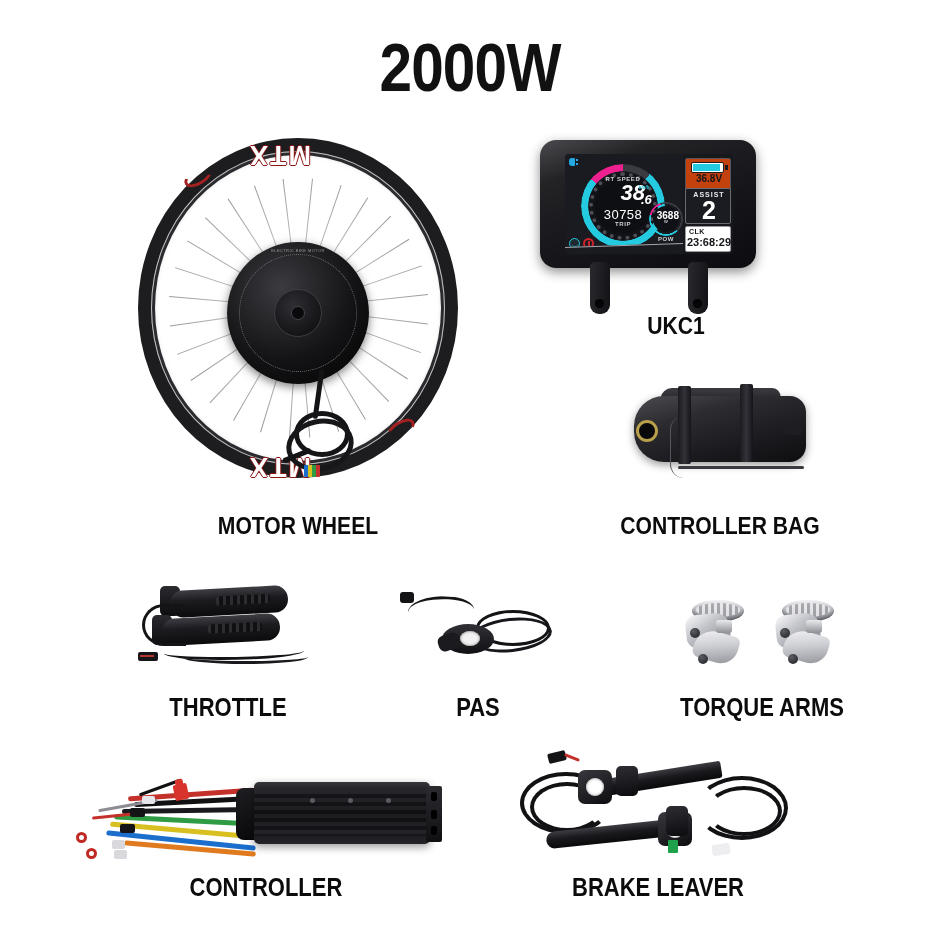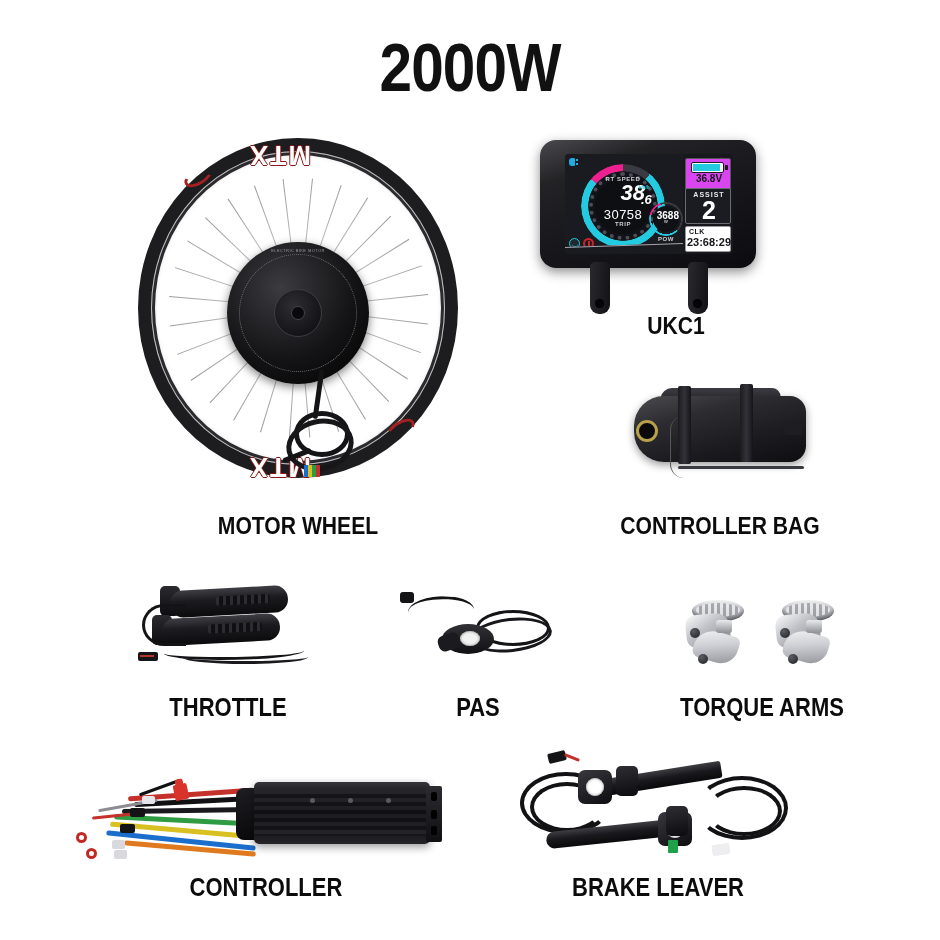--- a/index.html
+++ b/index.html
@@ -138,21 +138,21 @@
   }
   .scr-main {
     position:absolute; left:0; top:0; width:118px; height:100px;
     background:#1a1b20;
   }
   .scr-side { position:absolute; right:2px; top:4px; width:46px; height:94px; }
   .side-box {
     position:absolute; left:0; width:46px;
     background:#1f2025; border:1px solid #55565c; border-radius:2px;
   }
-  #box-battery { top:0; height:36px; background:#d946ef; }
+  #box-battery { top:0; height:36px; background:#c2410c; }
   .batt-shell {
     position:absolute; left:5px; top:3px; width:33px; height:11px;
     border:1.5px solid #1c1c20; border-radius:2px; background:#fff;
   }
   .batt-fill { position:absolute; left:1px; top:1px; width:27px; height:7px; background:#24cbe0; }
   .batt-nub { position:absolute; left:39px; top:6px; width:3px; height:5px; background:#1c1c20; }
   #volt-text {
     position:absolute; left:0; top:14px; width:46px; text-align:center;
     font-size:10px; font-weight:bold; color:#15151a;
     font-family:"Liberation Sans", sans-serif;

